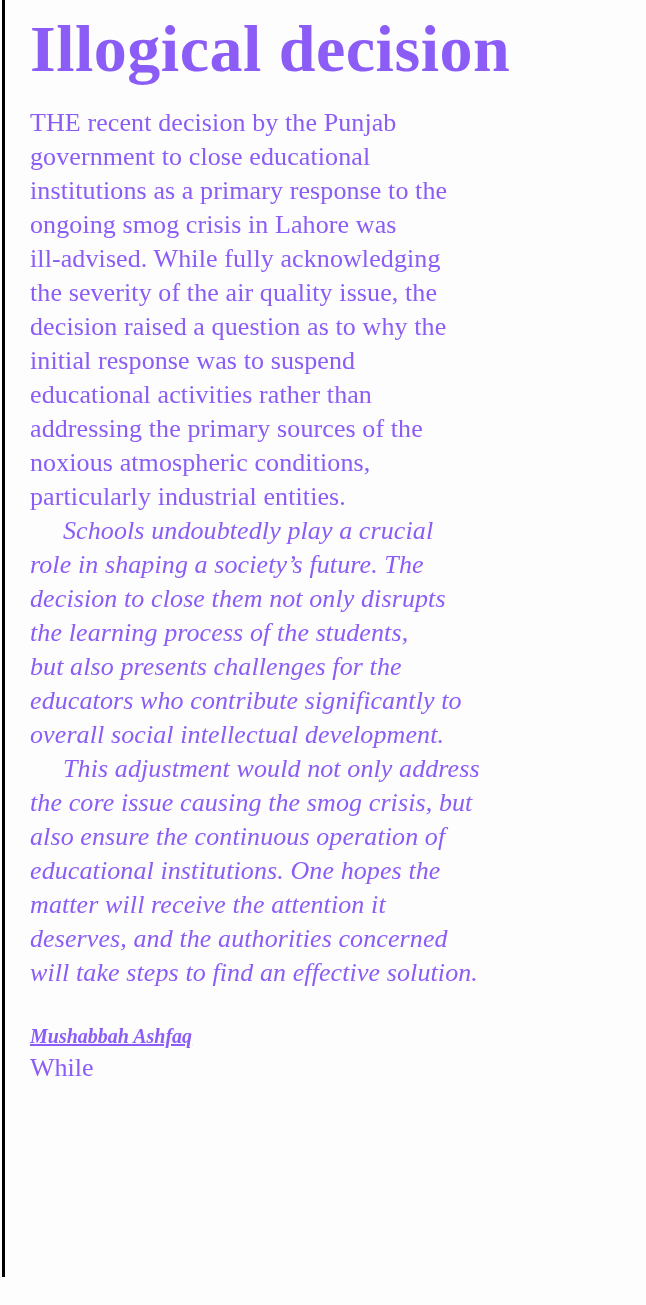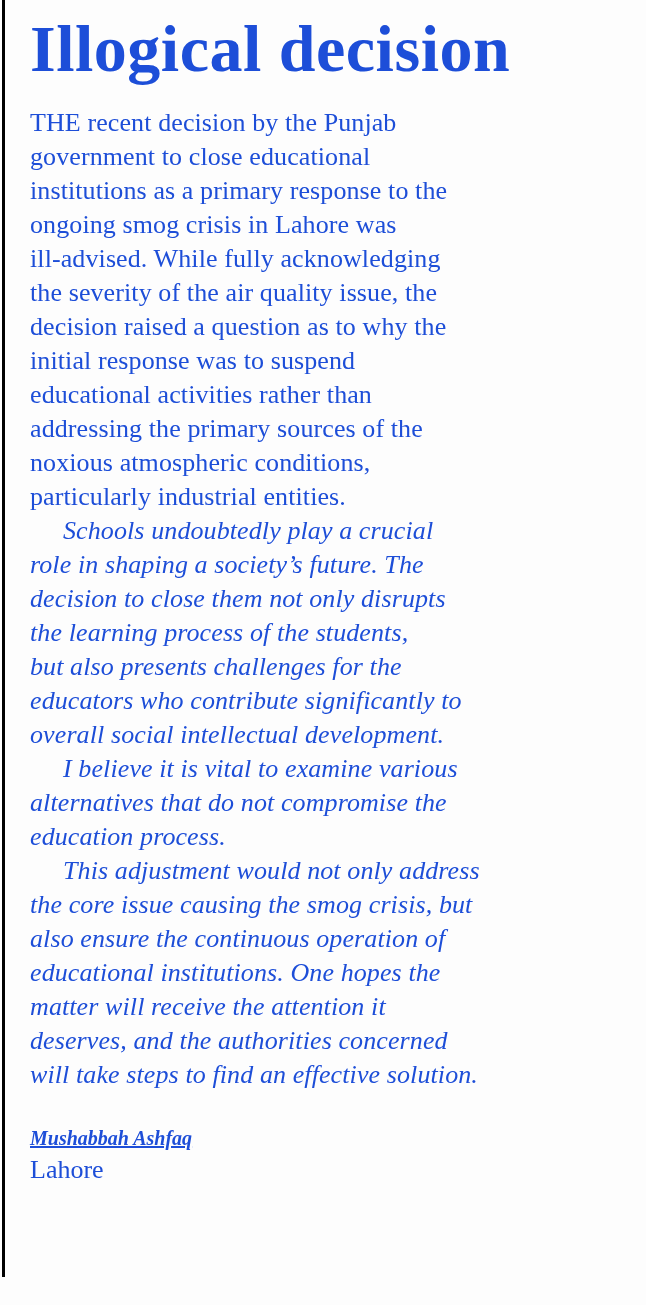--- a/index.html
+++ b/index.html
@@ -6,21 +6,21 @@
     margin: 0;
     padding: 0;
     background: #fdfdfd;
   }
   .page {
     position: relative;
     width: 646px;
     height: 1305px;
     overflow: hidden;
     background: #fdfdfd;
-    color: #1d4ed8;
+    color: #8b5cf6;
     font-family: "Liberation Serif", serif;
   }
   .left-rule {
     position: absolute;
     left: 2px;
     top: 0;
     width: 3px;
     height: 1277px;
     background: #000;
   }
@@ -89,29 +89,26 @@
 addressing the primary sources of the
 noxious atmospheric conditions,
 particularly industrial entities.</p>
         <p class="para indent">Schools undoubtedly play a crucial
 role in shaping a society’s future. The
 decision to close them not only disrupts
 the learning process of the students,
 but also presents challenges for the
 educators who contribute significantly to
 overall social intellectual development.</p>
-        <p class="para indent">I believe it is vital to examine various
-alternatives that do not compromise the
-education process.</p>
         <p class="para indent">This adjustment would not only address
 the core issue causing the smog crisis, but
 also ensure the continuous operation of
 educational institutions. One hopes the
 matter will receive the attention it
 deserves, and the authorities concerned
 will take steps to find an effective solution.</p>
       </div>
     <div class="signature">
       <p class="sig-name">Mushabbah Ashfaq</p>
-      <p class="sig-city">Lahore</p>
+      <p class="sig-city">While</p>
     </div>
   </div>
 </div>
 
 </body></html>

